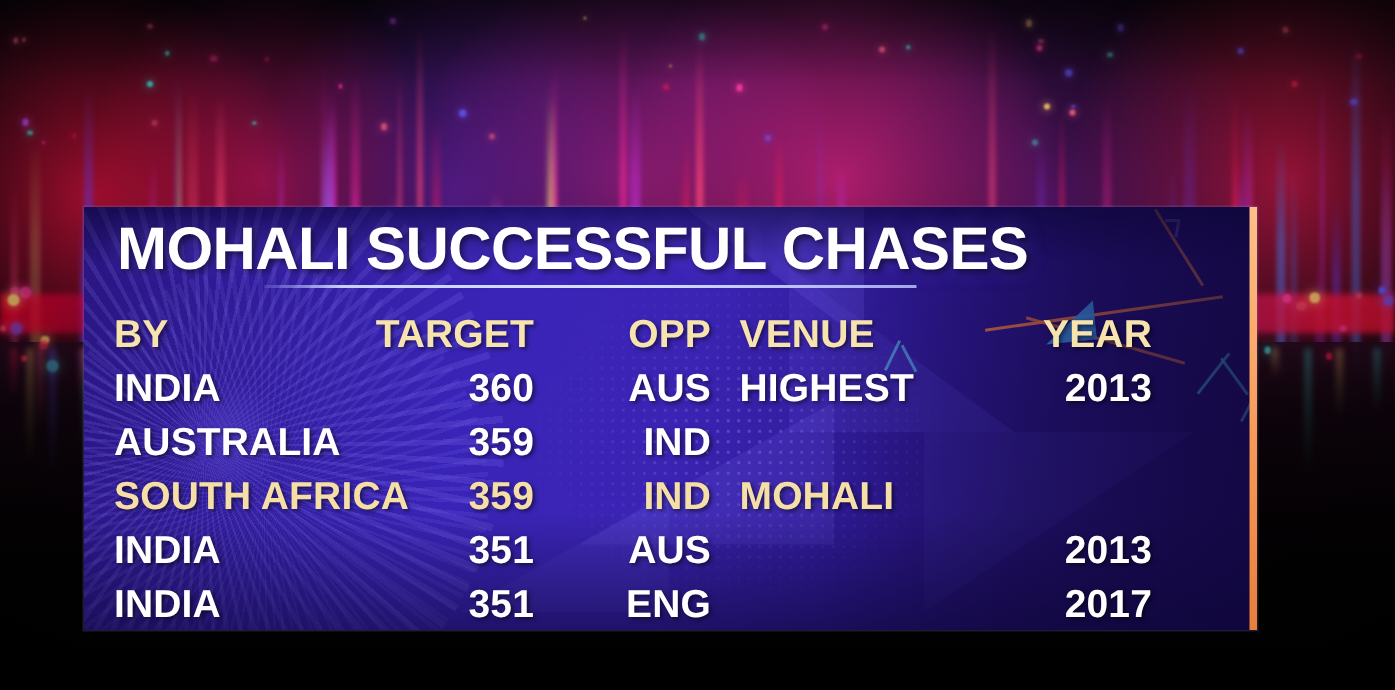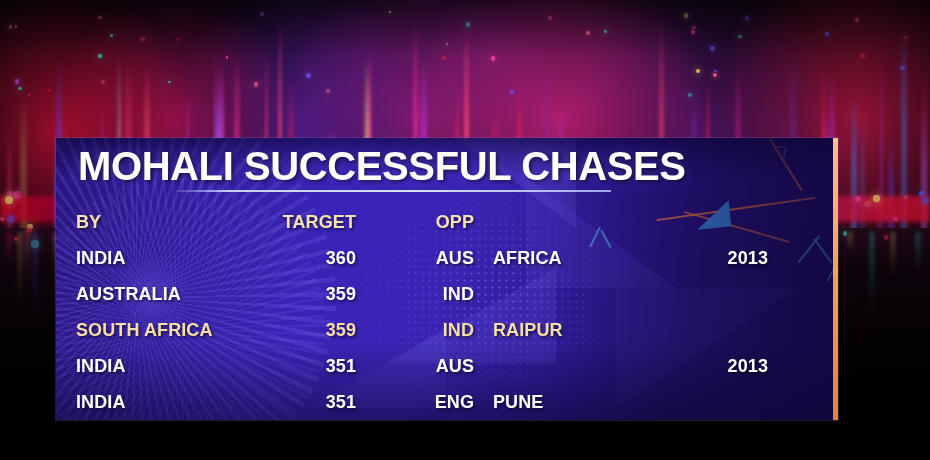--- a/index.html
+++ b/index.html
@@ -186,21 +186,21 @@
   }
 
   .row {
     position:absolute;
     left:0; width:782px; height:36px;
     color:#ffffff;
   }
   .row .cell {
     position:absolute;
     top:0;
-    font-size:18px;
+    font-size:26px;
     font-weight:600;
     letter-spacing:.1px;
     white-space:nowrap;
     text-shadow: 1.5px 1.5px 3px rgba(0,0,0,.55);
     line-height:32px;
   }
   .c-by     { left:20px;  text-align:left; }
   .c-target { left:150px; width:150px; text-align:right; }
   .c-opp    { left:318px; width:100px; text-align:right; }
   .c-venue  { left:437px; text-align:left; }
@@ -518,52 +518,54 @@
     <div class="accent-bar"></div>
 
     <div id="content">
       <div id="title">MOHALI SUCCESSFUL CHASES</div>
       <div id="title-rule"></div>
 
       <div class="row header" style="top:68px;">
         <span class="cell c-by">BY</span>
         <span class="cell c-target">TARGET</span>
         <span class="cell c-opp">OPP</span>
+        <span class="cell c-venue">VENUE</span>
+        <span class="cell c-year">YEAR</span>
       </div>
 
       <div class="row" style="top:104px;">
         <span class="cell c-by">INDIA</span>
         <span class="cell c-target">360</span>
         <span class="cell c-opp">AUS</span>
-        <span class="cell c-venue">AFRICA</span>
+        <span class="cell c-venue">HIGHEST</span>
         <span class="cell c-year">2013</span>
       </div>
 
       <div class="row" style="top:140px;">
         <span class="cell c-by">AUSTRALIA</span>
         <span class="cell c-target">359</span>
         <span class="cell c-opp">IND</span>
       </div>
 
       <div class="row highlight" style="top:176px;">
         <span class="cell c-by">SOUTH AFRICA</span>
         <span class="cell c-target">359</span>
         <span class="cell c-opp">IND</span>
-        <span class="cell c-venue">RAIPUR</span>
+        <span class="cell c-venue">MOHALI</span>
       </div>
 
       <div class="row" style="top:212px;">
         <span class="cell c-by">INDIA</span>
         <span class="cell c-target">351</span>
         <span class="cell c-opp">AUS</span>
         <span class="cell c-year">2013</span>
       </div>
 
       <div class="row" style="top:248px;">
         <span class="cell c-by">INDIA</span>
         <span class="cell c-target">351</span>
         <span class="cell c-opp">ENG</span>
-        <span class="cell c-venue">PUNE</span>
+        <span class="cell c-year">2017</span>
       </div>
     </div>
   </div>
 
 </div>
 
 </body></html>

